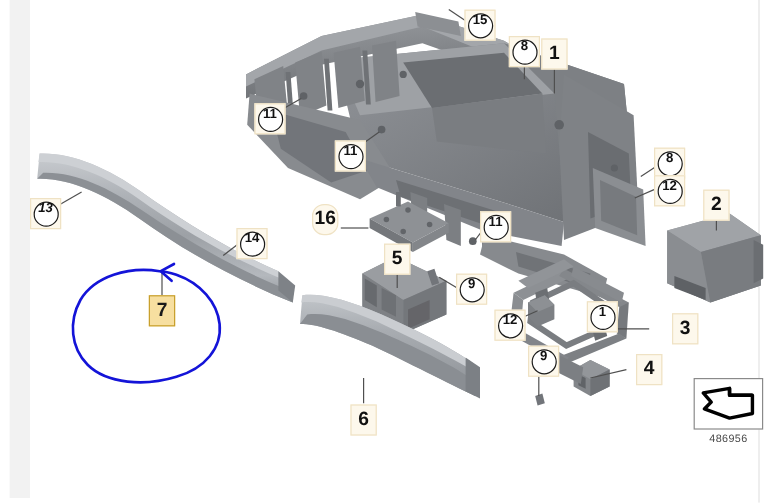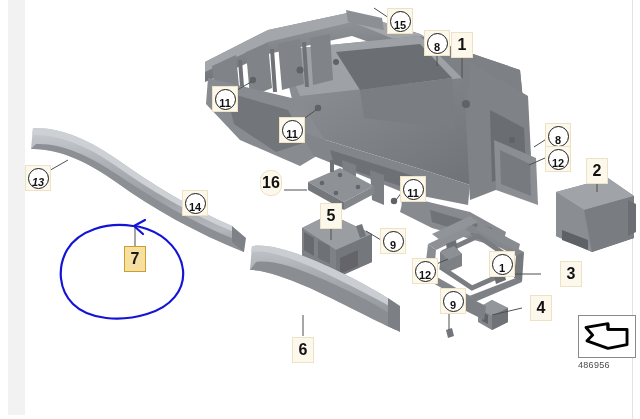--- a/index.html
+++ b/index.html
@@ -25,31 +25,31 @@
   .callout .num{font-weight:bold;color:#111;line-height:1;}
 
   
   .callout.plain{width:22px;height:26px;}
   .callout.plain .num{font-size:16px;}
 
   
   .callout.circled{width:26px;height:26px;}
   .callout.circled .ring{
       width:21px;height:21px;border-radius:50%;border:1.7px solid #1a1a1a;
-      background:#fff;display:flex;align-items:flex-end;justify-content:center;box-sizing:border-box;}
+      background:#fff;display:flex;align-items:flex-start;justify-content:center;box-sizing:border-box;}
   .callout.circled .num{font-size:11px;}
 
   
   .callout.highlight{background:#f7dfa0;border:1.5px solid #c8a02e;}
   .callout.highlight .num{font-size:16px;color:#1a1a1a;}
 
   
   .thumb-box{position:absolute;left:578px;top:315px;width:58px;height:43px;
              border:1px solid #8a8a8a;background:#fff;box-sizing:border-box;}
-  .thumb-id{position:absolute;left:578px;top:360px;width:58px;text-align:left;
+  .thumb-id{position:absolute;left:578px;top:360px;width:58px;text-align:center;
             font-size:9px;color:#4a4a4a;letter-spacing:.3px;}
 
   
   .annotation{position:absolute;left:55px;top:218px;width:140px;height:105px;pointer-events:none;}
 </style>
 </head>
 <body>
 
 <div id="stage">
 
@@ -319,21 +319,21 @@
         </div>
       </div>
       <div class="callout circled" style="left: 400px; top: 176px;">
         <div class="ring">
           <span class="num">11</span>
         </div>
       </div>
       <div class="callout plain" style="left: 260px; top: 170px; border-radius: 10px;">
         <span class="num">16</span>
       </div>
-      <div class="callout circled" style="left: 182px; top: 190px;">
+      <div class="callout circled" style="left: 197px; top: 190px;">
         <div class="ring">
           <span class="num">14</span>
         </div>
       </div>
       <div class="callout plain" style="left: 320px; top: 203px;">
         <span class="num">5</span>
       </div>
       <div class="callout circled" style="left: 380px; top: 228px;">
         <div class="ring">
           <span class="num">9</span>

